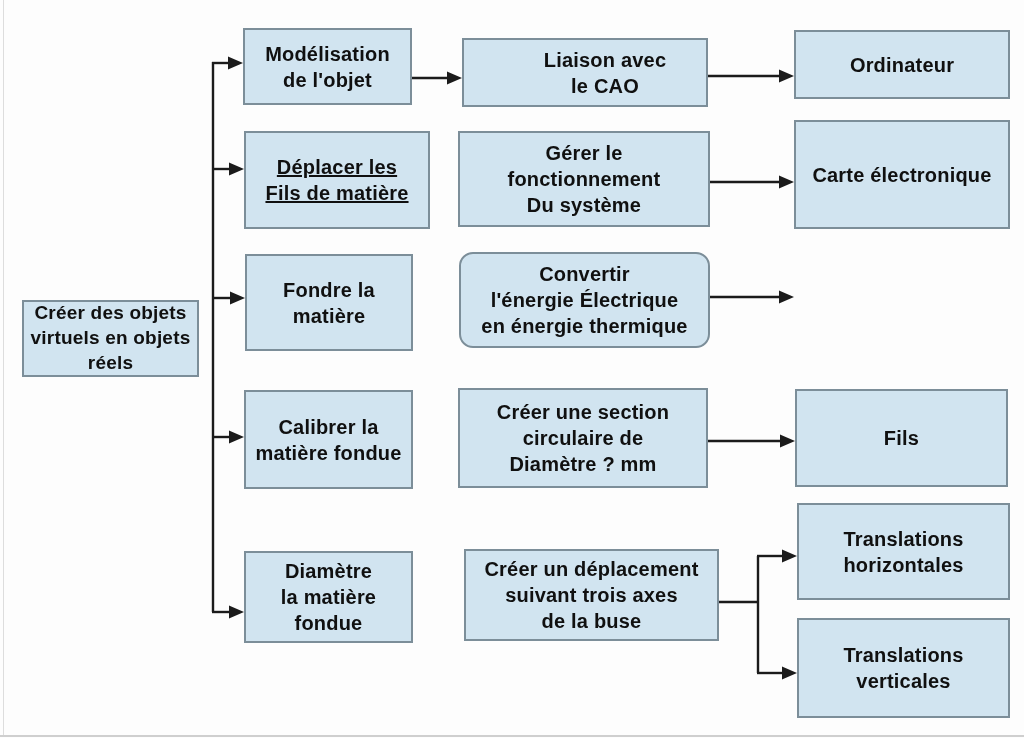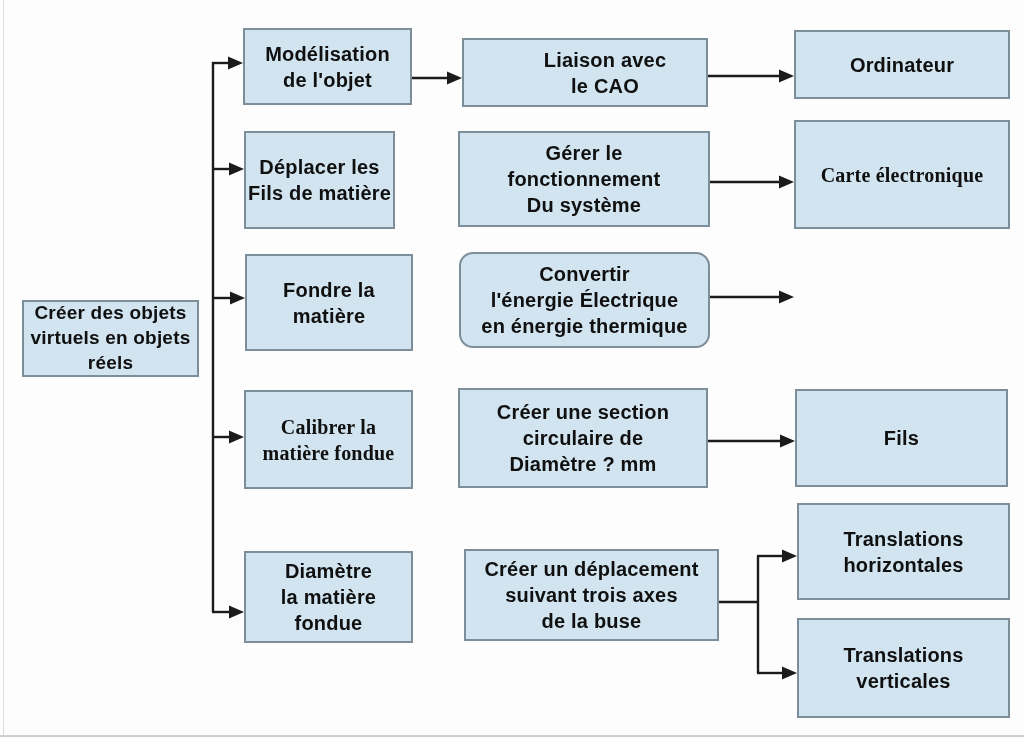--- a/index.html
+++ b/index.html
@@ -106,25 +106,25 @@
         <polygon points="797,673 782,666.5 782,679.5"></polygon>
     </g>
   </svg>
 
   <div class="node" style="left:243px; top:28px; width:169px; height:77px;">Modélisation
 de l'objet</div>
 
   <div class="node root" style="left:22px; top:300px; width:177px; height:77px;">Créer des objets
 virtuels en objets
 réels</div>
-  <div class="node" style="left:244px; top:131px; width:151px; height:98px;">Déplacer les
+  <div class="node" style="left:244px; top:131px; width:186px; height:98px;text-decoration:underline;">Déplacer les
 Fils de matière</div>
   <div class="node" style="left:245px; top:254px; width:168px; height:97px;">Fondre la
 matière</div>
-  <div class="node" style="left:244px; top:390px; width:169px; height:99px;font-family:Liberation Serif, serif;">Calibrer la
+  <div class="node" style="left:244px; top:390px; width:169px; height:99px;">Calibrer la
 matière fondue</div>
   <div class="node" style="left:244px; top:551px; width:169px; height:92px;">Diamètre
 la matière
 fondue</div>
 
   <div class="node" style="left:462px; top:38px; width:246px; height:69px;padding-left:40px;">Liaison avec
 le CAO</div>
   <div class="node" style="left:458px; top:131px; width:252px; height:96px;">Gérer le
 fonctionnement
 Du système</div>
@@ -132,20 +132,20 @@
 l'énergie Électrique
 en énergie thermique</div>
   <div class="node" style="left:458px; top:388px; width:250px; height:100px;">Créer une section
 circulaire de
 Diamètre ? mm</div>
   <div class="node" style="left:464px; top:549px; width:255px; height:92px;">Créer un déplacement
 suivant trois axes
 de la buse</div>
 
   <div class="node" style="left:794px; top:30px; width:216px; height:69px;">Ordinateur</div>
-  <div class="node" style="left:794px; top:120px; width:216px; height:109px;font-family:Liberation Serif, serif;">Carte électronique</div>
+  <div class="node" style="left:794px; top:120px; width:216px; height:109px;">Carte électronique</div>
   <div class="node" style="left:795px; top:389px; width:213px; height:98px;">Fils</div>
   <div class="node" style="left:797px; top:503px; width:213px; height:97px;">Translations
 horizontales</div>
   <div class="node" style="left:797px; top:618px; width:213px; height:100px;">Translations
 verticales</div>
 
 </div>
 
 </body></html>

